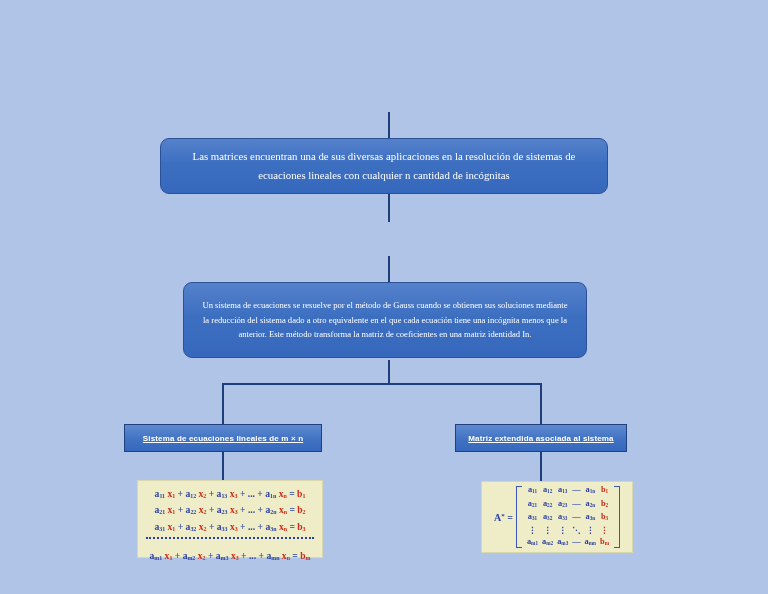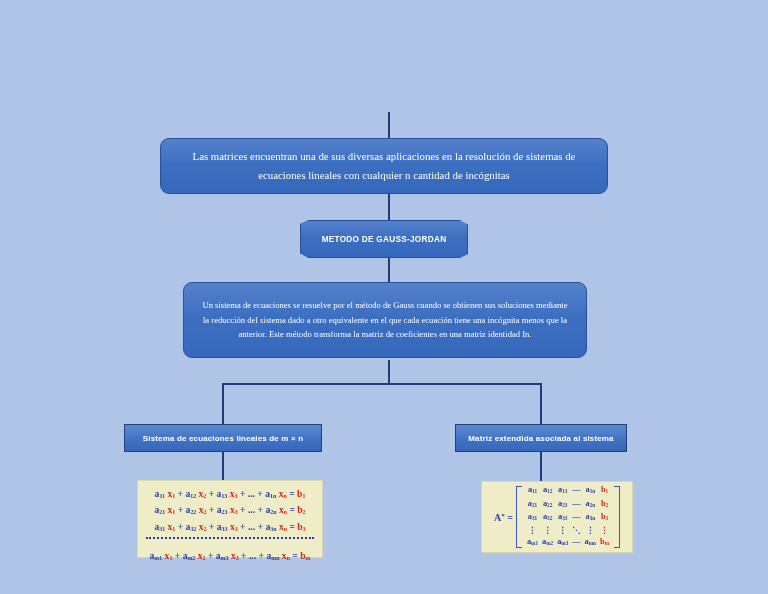--- a/index.html
+++ b/index.html
@@ -75,20 +75,21 @@
   .flatbox{
     position:absolute;
     background:linear-gradient(180deg,#5e8ad0 0%,#4173c3 55%,#3568bc 100%);
     border:1.6px solid #23407d;
     box-sizing:border-box;
     display:flex;align-items:center;justify-content:center;
   }
   .flatbox .txt{
     color:#fff;font-size:8px;font-weight:bold;letter-spacing:.15px;
     font-family:"Liberation Sans", sans-serif;
+    text-decoration:underline;
   }
   #lbl-left{left:124px;top:424px;width:198px;height:28px;}
   #lbl-right{left:455px;top:424px;width:172px;height:28px;}
 
   
   .mathpanel{
     position:absolute;
     background:#eeedc8;
     border:1px solid #d9d7ae;
     box-sizing:border-box;
@@ -158,23 +159,20 @@
   <div class="conn vline" style="left:222px;top:383px;height:42px;"></div>
   <div class="conn vline" style="left:540px;top:383px;height:42px;"></div>
   <div class="conn vline" style="left:222px;top:451px;height:30px;"></div>
   <div class="conn vline" style="left:540px;top:451px;height:31px;"></div>
 
 
   <div class="rbox" id="stmt1">
     <div class="txt">Las matrices encuentran una de sus diversas aplicaciones en la resolución de sistemas de ecuaciones lineales con cualquier n cantidad de incógnitas</div>
   </div>
 
-  <div id="metodo">
-    <div class="txt">METODO DE GAUSS-JORDAN</div>
-  </div>
 
   <div class="rbox" id="stmt2">
     <div class="txt">Un sistema de ecuaciones se resuelve por el método de Gauss cuando se obtienen sus soluciones mediante la reducción del sistema dado a otro equivalente en el que cada ecuación tiene una incógnita menos que la anterior. Este método transforma la matriz de coeficientes en una matriz identidad In.</div>
   </div>
 
   <div class="flatbox" id="lbl-left">
     <div class="txt">Sistema de ecuaciones lineales de m × n</div>
   </div>
   <div class="flatbox" id="lbl-right">
     <div class="txt">Matriz extendida asociada al sistema</div>

